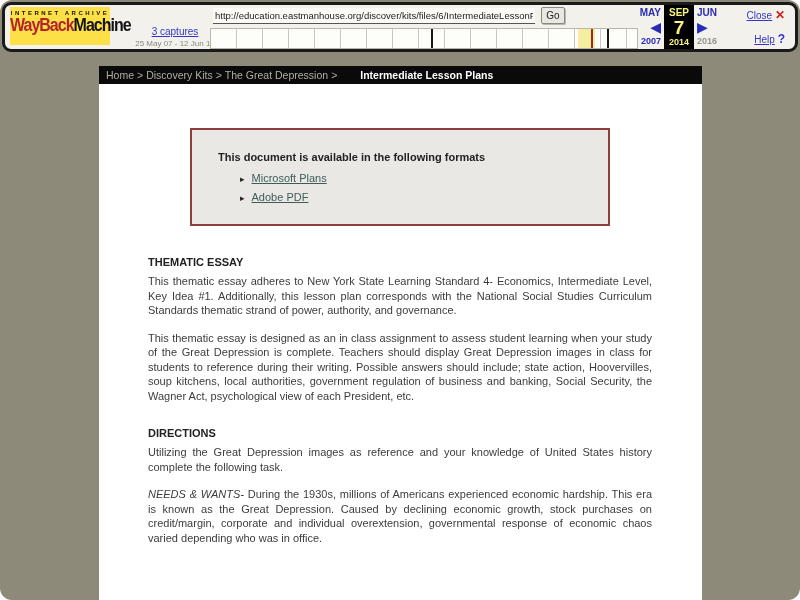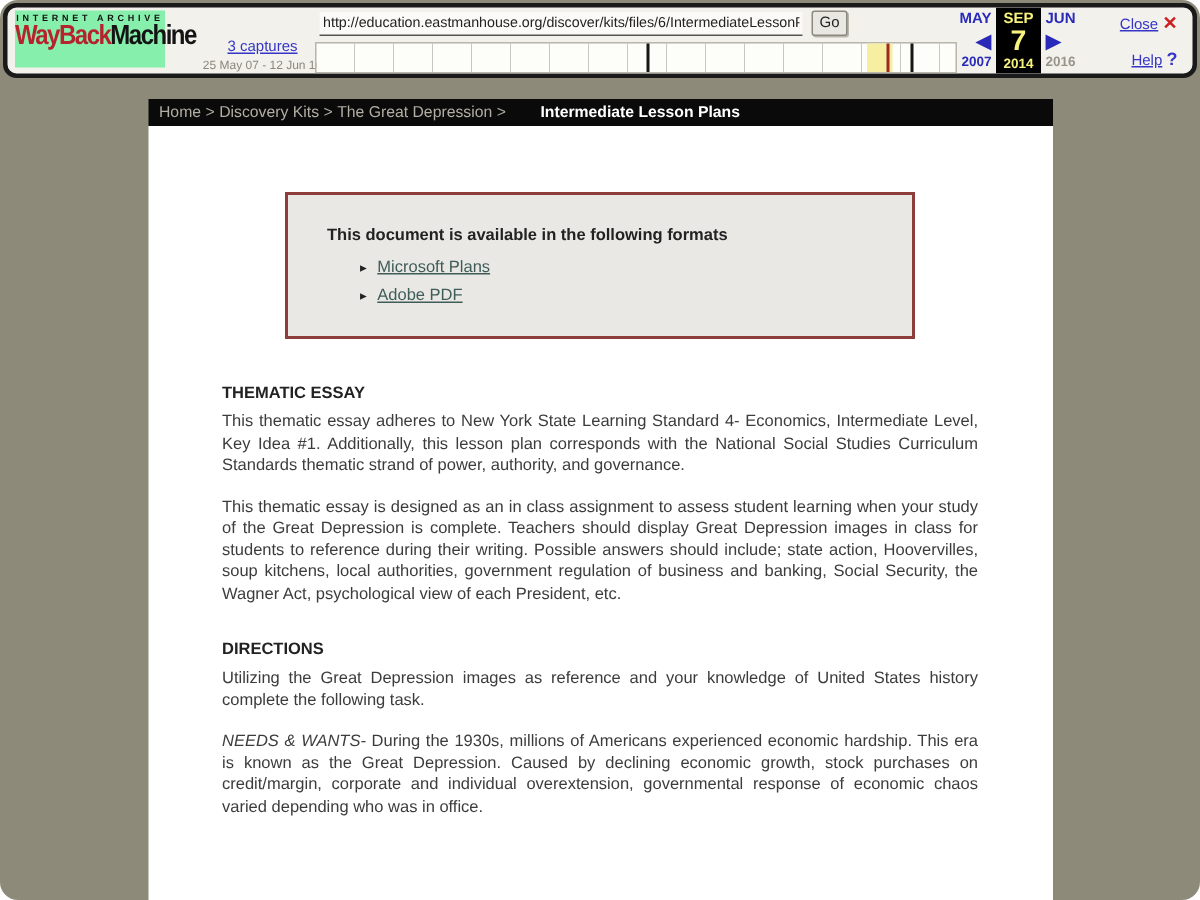--- a/index.html
+++ b/index.html
@@ -2,21 +2,21 @@
 <html><head>
 <meta charset="utf-8">
 <style>
   * { margin:0; padding:0; box-sizing:border-box; }
   html,body { width:800px; height:600px; background:#ffffff; font-family:"Liberation Sans", sans-serif; }
   .screen { position:relative; width:800px; height:600px; background:#8e8a7a; border-radius:12px; overflow:hidden; }
 
   
   .wb-toolbar { position:absolute; left:2px; top:2px; width:796px; height:50px;
                 background:#f2f1ec; border:3px solid #1a1a1a; border-radius:9px; overflow:hidden; }
-  .wb-logo { position:absolute; left:5px; top:2px; width:100px; height:38px; background:#86efac;
+  .wb-logo { position:absolute; left:5px; top:2px; width:100px; height:38px; background:#fde047;
              text-align:center; cursor:pointer; padding-top:3px; }
   .wb-logo-top { font-size:6px; font-weight:bold; letter-spacing:2.5px; color:#111; }
   .wb-logo-brand { font-size:16px; font-weight:bold; letter-spacing:-1px; transform:scaleY(1.15); line-height:1.1; }
   .wb-logo-brand .red { color:#b5232d; }
   .wb-logo-brand .blk { color:#141414; }
 
   .wb-url { position:absolute; left:208px; top:3px; width:322px; height:16px;
             font-size:9.5px; color:#222; background:#fbfaf7; border:none; border-bottom:1px solid #555;
             font-family:"Liberation Sans", sans-serif; padding:0 2px; }
   .wb-go { position:absolute; left:536px; top:2px; width:24px; height:17px; font-size:10px;

